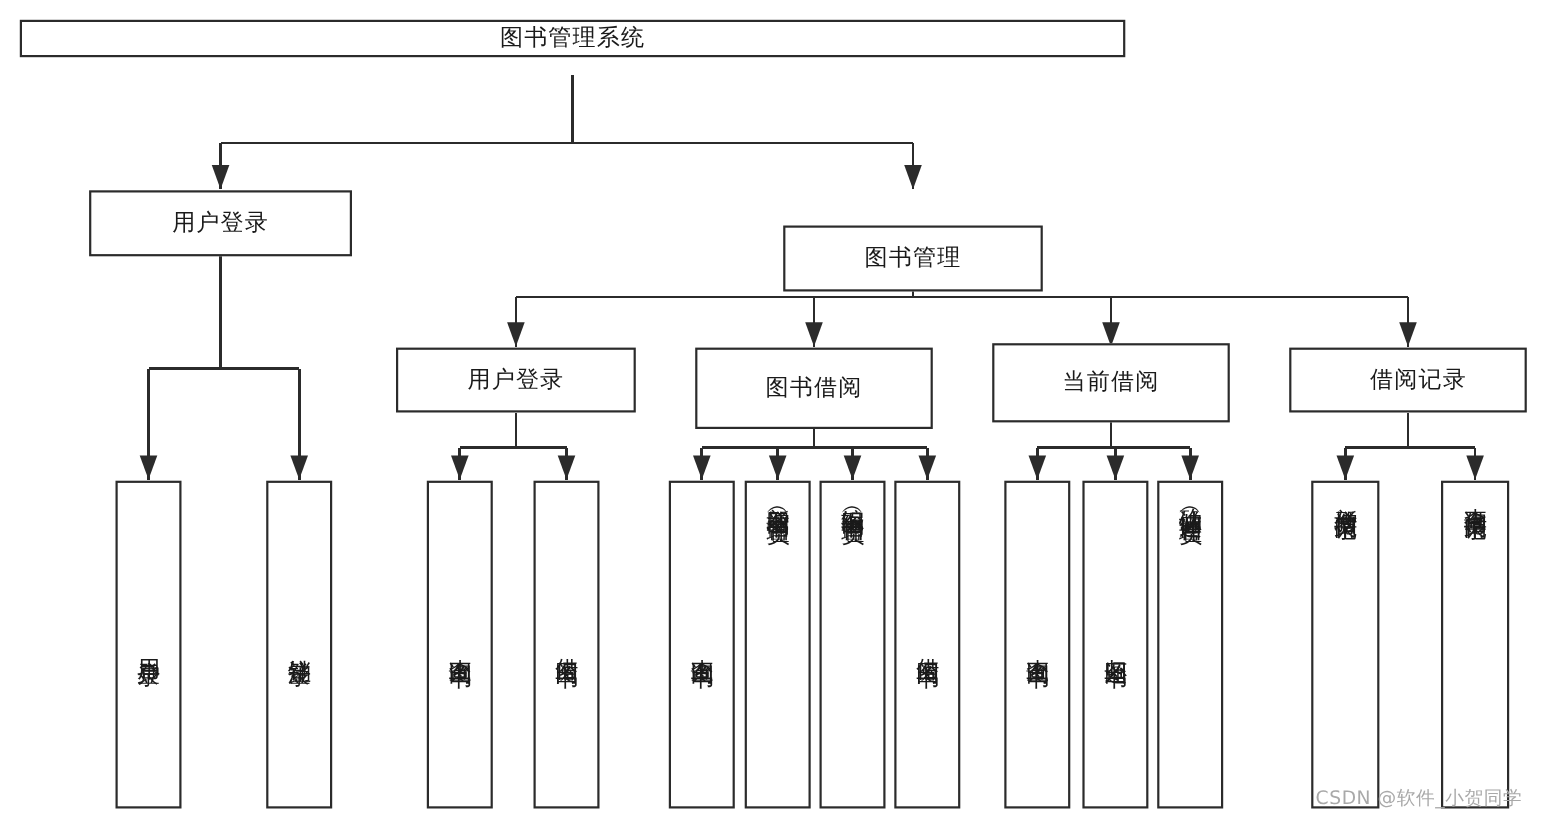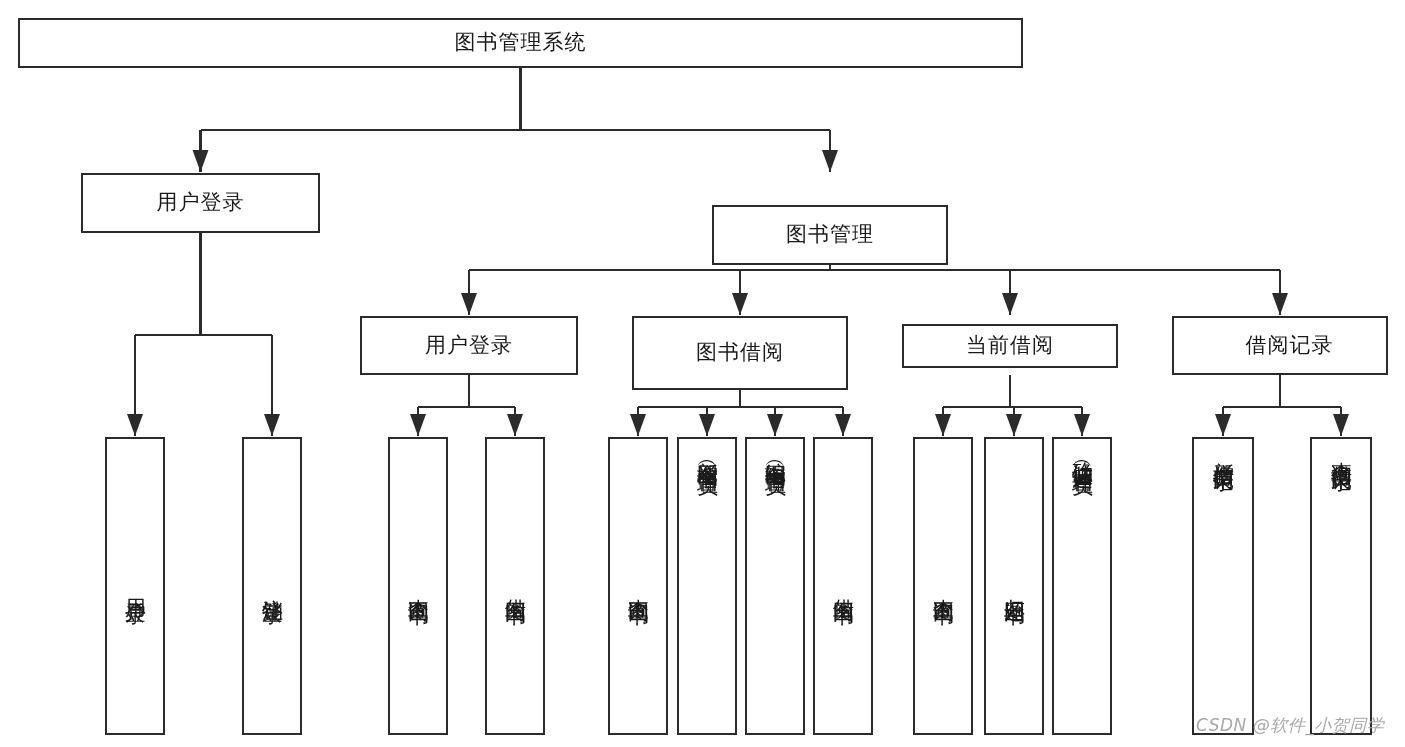--- a/index.html
+++ b/index.html
@@ -60,21 +60,20 @@
   .node.vertical.centered {
     align-items: center;
     padding-top: 0;
   }
   .watermark {
     position: absolute;
     font-size: 17px;
     color: #a9a9a9;
     letter-spacing: 0.5px;
     white-space: nowrap;
-    font-style: italic;
   }
 </style>
 </head>
 <body>
 
 <div id="canvas">
   <svg id="edges" viewBox="0 0 1405 747" xmlns="http://www.w3.org/2000/svg">
       <line x1="520.5" y1="68" x2="520.5" y2="130" stroke="#2b2b2b" stroke-width="2.5" shape-rendering="crispEdges"></line>
       <line x1="200.5" y1="130" x2="830" y2="130" stroke="#2b2b2b" stroke-width="2.5" shape-rendering="crispEdges"></line>
       <line x1="200.5" y1="130" x2="200.5" y2="172" stroke="#2b2b2b" stroke-width="2.5" shape-rendering="crispEdges"></line>
@@ -122,36 +121,36 @@
       <line x1="1082" y1="407" x2="1082" y2="436" stroke="#2b2b2b" stroke-width="2.5" shape-rendering="crispEdges"></line>
       <polygon points="1074,414 1090,414 1082,436" fill="#2b2b2b"></polygon>
       <line x1="1280" y1="375" x2="1280" y2="407" stroke="#2b2b2b" stroke-width="2.5" shape-rendering="crispEdges"></line>
       <line x1="1223" y1="407" x2="1341" y2="407" stroke="#2b2b2b" stroke-width="2.5" shape-rendering="crispEdges"></line>
       <line x1="1223" y1="407" x2="1223" y2="436" stroke="#2b2b2b" stroke-width="2.5" shape-rendering="crispEdges"></line>
       <polygon points="1215,414 1231,414 1223,436" fill="#2b2b2b"></polygon>
       <line x1="1341" y1="407" x2="1341" y2="436" stroke="#2b2b2b" stroke-width="2.5" shape-rendering="crispEdges"></line>
       <polygon points="1333,414 1349,414 1341,436" fill="#2b2b2b"></polygon>
     </svg>
   <div id="nodes">
-      <div class="node horizontal root" style="left: 18px; top: 18px; width: 1005px; height: 50px; border-color: rgb(43, 43, 43); background: rgb(255, 255, 255); color: rgb(26, 26, 26);">
+      <div class="node horizontal root" style="left: 18px; top: 18px; width: 1005px; height: 34px; border-color: rgb(43, 43, 43); background: rgb(255, 255, 255); color: rgb(26, 26, 26);">
         <span>图书管理系统</span>
       </div>
       <div class="node horizontal" style="left: 81px; top: 173px; width: 239px; height: 60px; border-color: rgb(43, 43, 43); background: rgb(255, 255, 255); color: rgb(26, 26, 26);">
         <span>用户登录</span>
       </div>
       <div class="node horizontal" style="left: 712px; top: 173px; width: 236px; height: 60px; border-color: rgb(43, 43, 43); background: rgb(255, 255, 255); color: rgb(26, 26, 26); margin-top: 32px;">
         <span>图书管理</span>
       </div>
       <div class="node horizontal" style="left: 360px; top: 316px; width: 218px; height: 59px; border-color: rgb(43, 43, 43); background: rgb(255, 255, 255); color: rgb(26, 26, 26);">
         <span>用户登录</span>
       </div>
       <div class="node horizontal" style="left: 632px; top: 316px; width: 216px; height: 74px; border-color: rgb(43, 43, 43); background: rgb(255, 255, 255); color: rgb(26, 26, 26);">
         <span>图书借阅</span>
       </div>
-      <div class="node horizontal" style="left: 902px; top: 324px; width: 216px; height: 44px; border-color: rgb(43, 43, 43); background: rgb(255, 255, 255); color: rgb(26, 26, 26);">
+      <div class="node horizontal" style="left: 902px; top: 312px; width: 216px; height: 72px; border-color: rgb(43, 43, 43); background: rgb(255, 255, 255); color: rgb(26, 26, 26);">
         <span>当前借阅</span>
       </div>
       <div class="node horizontal" style="left: 1172px; top: 316px; width: 216px; height: 59px; border-color: rgb(43, 43, 43); background: rgb(255, 255, 255); color: rgb(26, 26, 26); padding-left: 19px;">
         <span>借阅记录</span>
       </div>
       <div class="node vertical centered" style="left: 105px; top: 437px; width: 60px; height: 298px; border-color: rgb(43, 43, 43); background: rgb(255, 255, 255); color: rgb(26, 26, 26);">
         <span class="vtext">用户登录</span>
       </div>
       <div class="node vertical centered" style="left: 242px; top: 437px; width: 60px; height: 298px; border-color: rgb(43, 43, 43); background: rgb(255, 255, 255); color: rgb(26, 26, 26);">
         <span class="vtext">注销登录</span>

